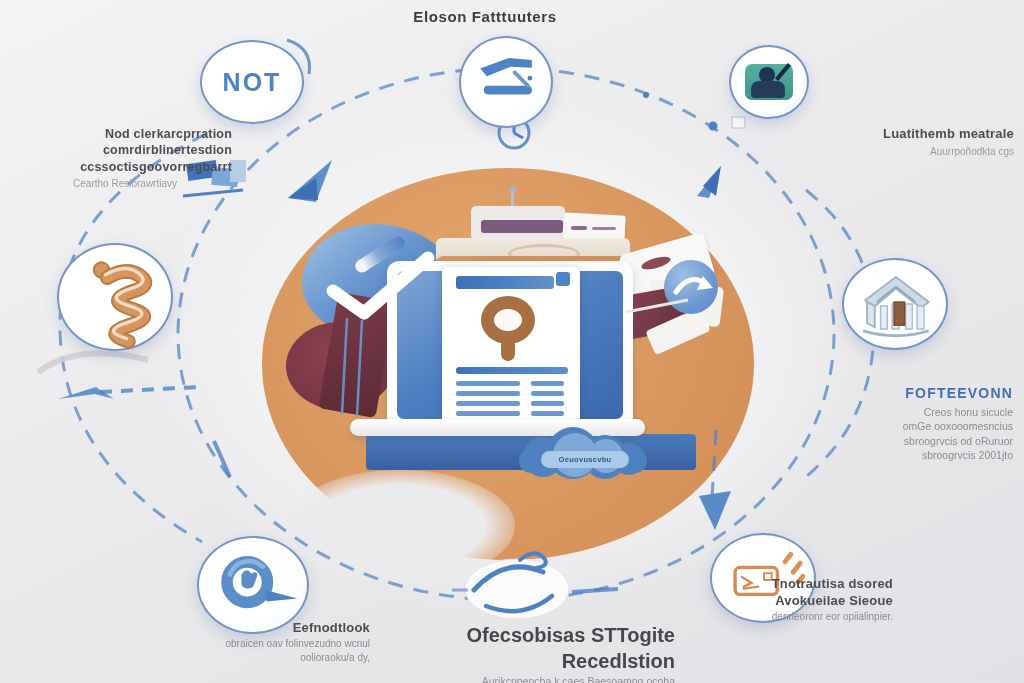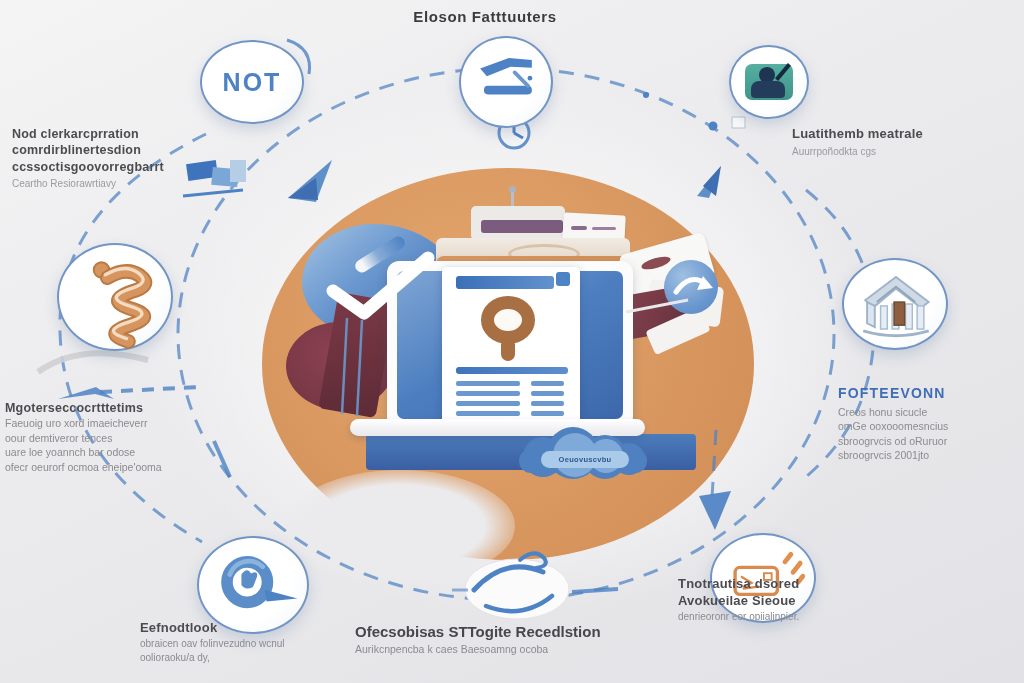--- a/index.html
+++ b/index.html
@@ -7,23 +7,23 @@
   body { font-family:"Liberation Sans", sans-serif; }
   .stage { position:relative; width:1024px; height:683px; overflow:hidden;
            background:linear-gradient(155deg,#f4f4f5 0%,#ebebed 42%,#e2e2e6 100%); }
   .abs { position:absolute; }
   .halo { position:absolute; left:145px; top:85px; width:730px; height:530px; border-radius:50%;
           background:radial-gradient(closest-side,#f5f5f6 52%,rgba(245,245,246,0) 100%); }
   .node { position:absolute; border:2px solid #7295c5; border-radius:50%;
           background:radial-gradient(circle at 38% 32%, #ffffff 58%, #f0f4f9);
           box-shadow:0 6px 14px rgba(90,115,160,.24); display:flex; align-items:center; justify-content:center; }
   .note-label { font-size:25px; font-weight:bold; color:#4d82c4; letter-spacing:2px; }
-  .tblock { position:absolute; text-align:left; }
+  .tblock { position:absolute; text-align:right; }
   .h  { font-size:12.5px; font-weight:bold; color:#4c4c50; line-height:1.3; letter-spacing:.2px; }
-  .h-big { font-size:15px; font-weight:bold; color:#47474b; line-height:1.3; }
+  .h-big { font-size:20px; font-weight:bold; color:#47474b; line-height:1.3; }
   .h-blue { font-size:14px; font-weight:bold; color:#3f6eb5; letter-spacing:1.2px; }
   .b  { font-size:10.5px; color:#8b8b90; line-height:1.38; }
   .cap{ font-size:10px; color:#9a9aa0; margin-top:3px; }
   .page-title { position:absolute; left:320px; top:8px; width:330px; text-align:center;
                 font-size:15px; font-weight:bold; color:#3c3c40; letter-spacing:.6px; }
   .cloud-part { position:absolute; background:#4f80c0; border-radius:50%; }
   .cloud-light { position:absolute; background:#7fa9d8; border-radius:50%; }
 </style>
 </head>
 <body>
@@ -234,27 +234,20 @@
 
   <div class="page-title">Eloson Fatttuuters</div>
 
   <div class="tblock" style="left:12px;top:126px;width:220px">
     <div class="h">Nod clerkarcprration</div>
     <div class="h">comrdirblinertesdion</div>
     <div class="h">ccssoctisgoovorregbarrt</div>
     <div class="cap" style="width:165px">Ceartho Resiorawrtiavy</div>
   </div>
 
-  <div class="tblock" style="left:5px;top:400px;width:230px">
-    <div class="h">Mgoterseccocrtttetims</div>
-    <div class="b">Faeuoig uro xord imaeicheverr</div>
-    <div class="b">oour demtiveror tences</div>
-    <div class="b">uare loe yoannch bar odose</div>
-    <div class="b">ofecr oeurorf ocmoa eheipe'ooma</div>
-  </div>
 
   <div class="tblock" style="left:140px;top:620px;width:230px">
     <div class="h" style="font-size:13px">Eefnodtlook</div>
     <div class="b" style="font-size:10px">obraicen oav folinvezudno wcnul</div>
     <div class="b" style="font-size:10px">oolioraoku/a dy,</div>
   </div>
 
   <div class="tblock" style="left:355px;top:622px;width:320px">
     <div class="h-big">Ofecsobisas STTogite Recedlstion</div>
     <div class="b">Aurikcnpencba k caes Baesoamng ocoba</div>

